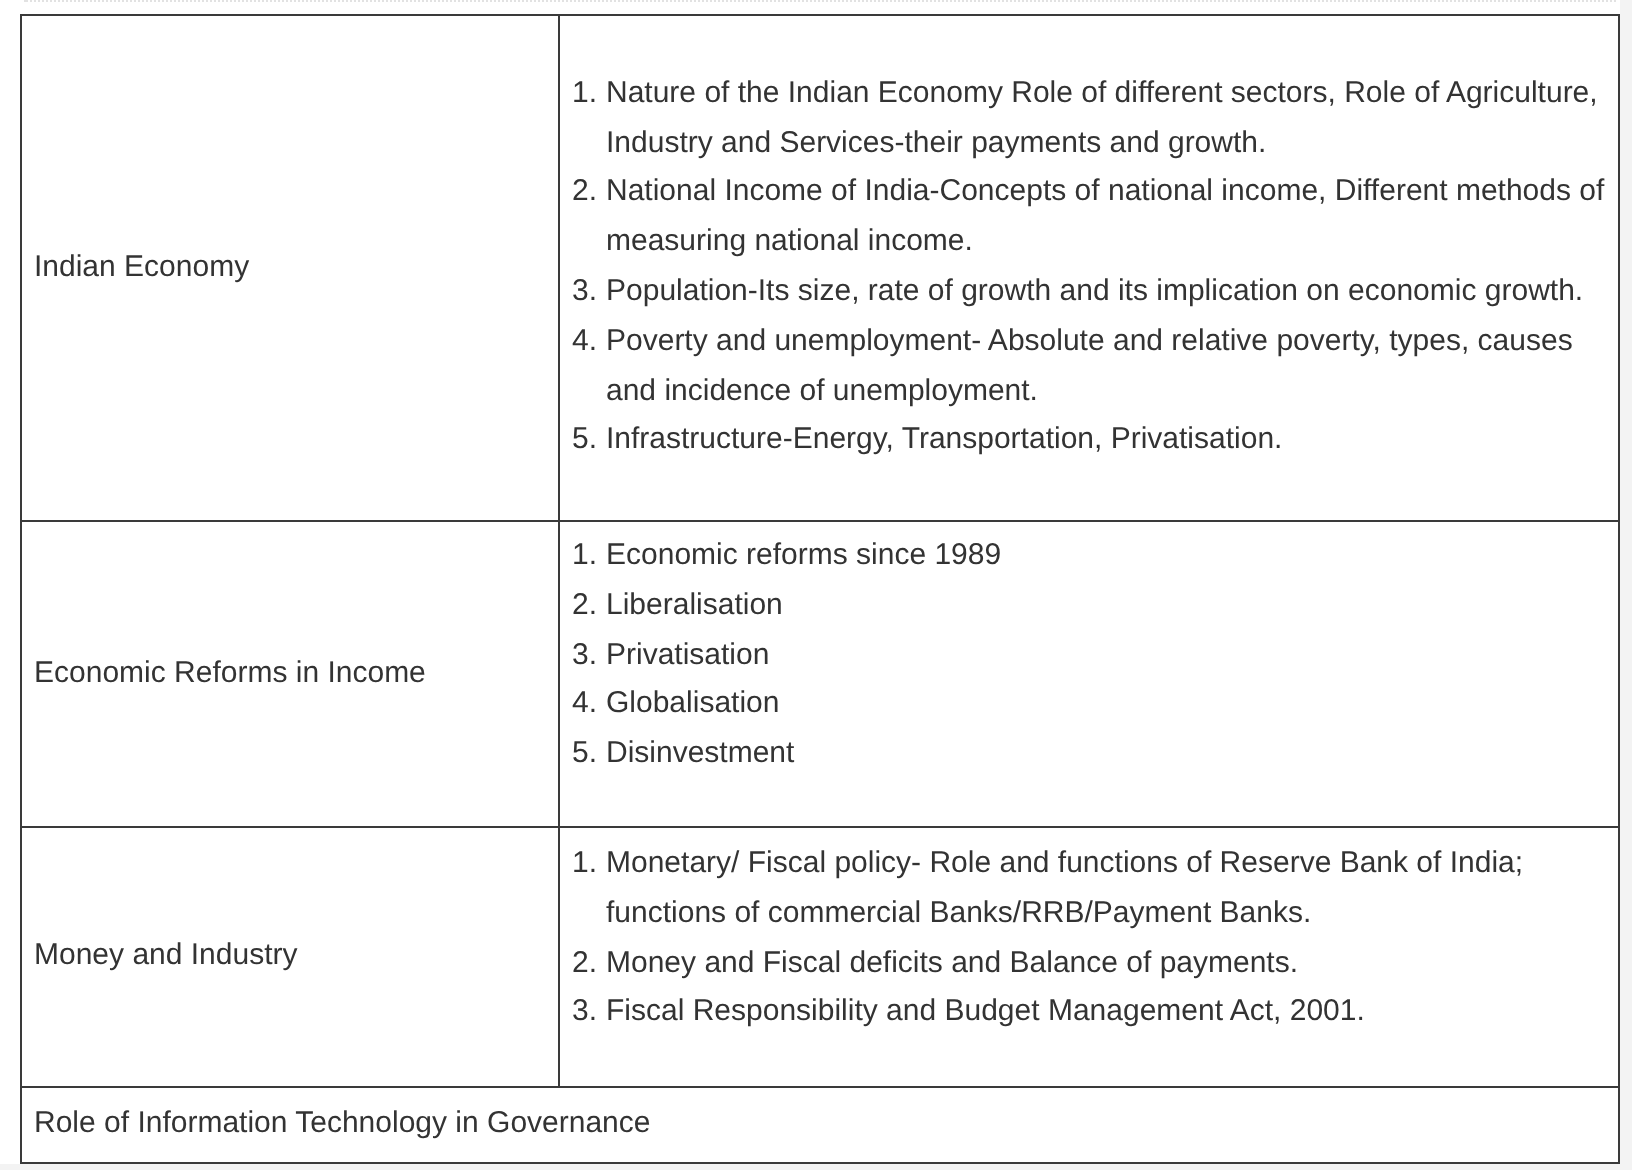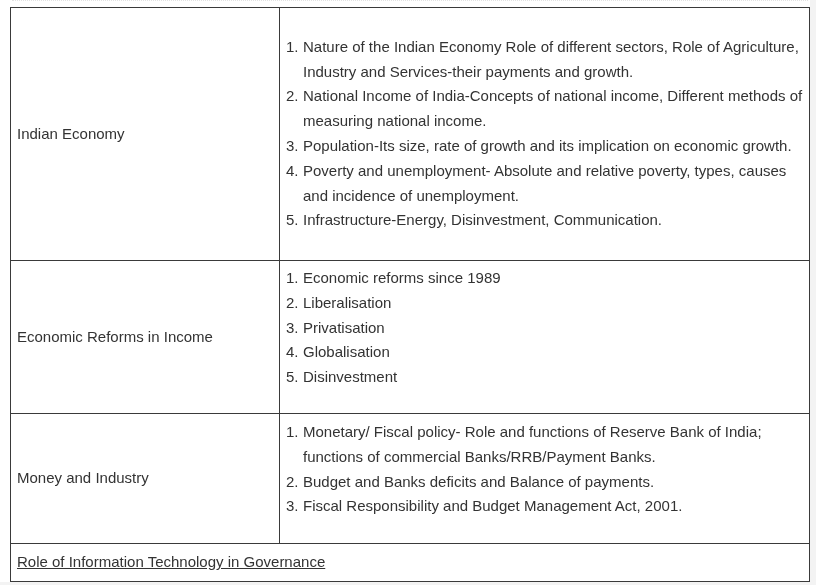--- a/index.html
+++ b/index.html
@@ -67,21 +67,21 @@
       position: relative;
       padding-left: 17px;
     }
     ol.items li .num {
       position: absolute;
       left: 0; top: 0;
     }
     tr.r1 td { height: 252px; }
     tr.r2 td { height: 152px; }
     tr.r3 td { height: 129px; }
-    tr.r4 td { height: 37px; text-decoration: underline; }
+    tr.r4 td { height: 37px; }
   </style>
 </head>
 <body>
 
 <div class="page-bg"></div>
 <div class="top-dots"></div>
 <div class="right-gutter"></div>
 <div class="bottom-gutter"></div>
 
 <table class="syllabus">
@@ -89,21 +89,21 @@
     <tr class="r1">
       <td class="topic">
         <span>Indian Economy</span>
       </td>
       <td class="subtopics">
         <ol class="items">
           <li><span class="num">1.</span><span>Nature of the Indian Economy Role of different sectors, Role of Agriculture, Industry and Services-their payments and growth.</span></li>
           <li><span class="num">2.</span><span>National Income of India-Concepts of national income, Different methods of measuring national income.</span></li>
           <li><span class="num">3.</span><span>Population-Its size, rate of growth and its implication on economic growth.</span></li>
           <li><span class="num">4.</span><span>Poverty and unemployment- Absolute and relative poverty, types, causes and incidence of unemployment.</span></li>
-          <li><span class="num">5.</span><span>Infrastructure-Energy, Disinvestment, Communication.</span></li>
+          <li><span class="num">5.</span><span>Infrastructure-Energy, Transportation, Privatisation.</span></li>
         </ol>
       </td>
     </tr>
     <tr class="r2">
       <td class="topic">
         <span>Economic Reforms in Income</span>
       </td>
       <td class="subtopics">
         <ol class="items" style="margin-top:-18px;">
           <li><span class="num">1.</span><span>Economic reforms since 1989</span></li>
@@ -114,21 +114,21 @@
         </ol>
       </td>
     </tr>
     <tr class="r3">
       <td class="topic">
         <span>Money and Industry</span>
       </td>
       <td class="subtopics">
         <ol class="items" style="margin-top:-18px;">
           <li><span class="num">1.</span><span>Monetary/ Fiscal policy- Role and functions of Reserve Bank of India; functions of commercial Banks/RRB/Payment Banks.</span></li>
-          <li><span class="num">2.</span><span>Budget and Banks deficits and Balance of payments.</span></li>
+          <li><span class="num">2.</span><span>Money and Fiscal deficits and Balance of payments.</span></li>
           <li><span class="num">3.</span><span>Fiscal Responsibility and Budget Management Act, 2001.</span></li>
         </ol>
       </td>
     </tr>
     <tr class="r4">
       <td colspan="2">
         <span>Role of Information Technology in Governance</span>
       </td>
     </tr>
   </tbody>

